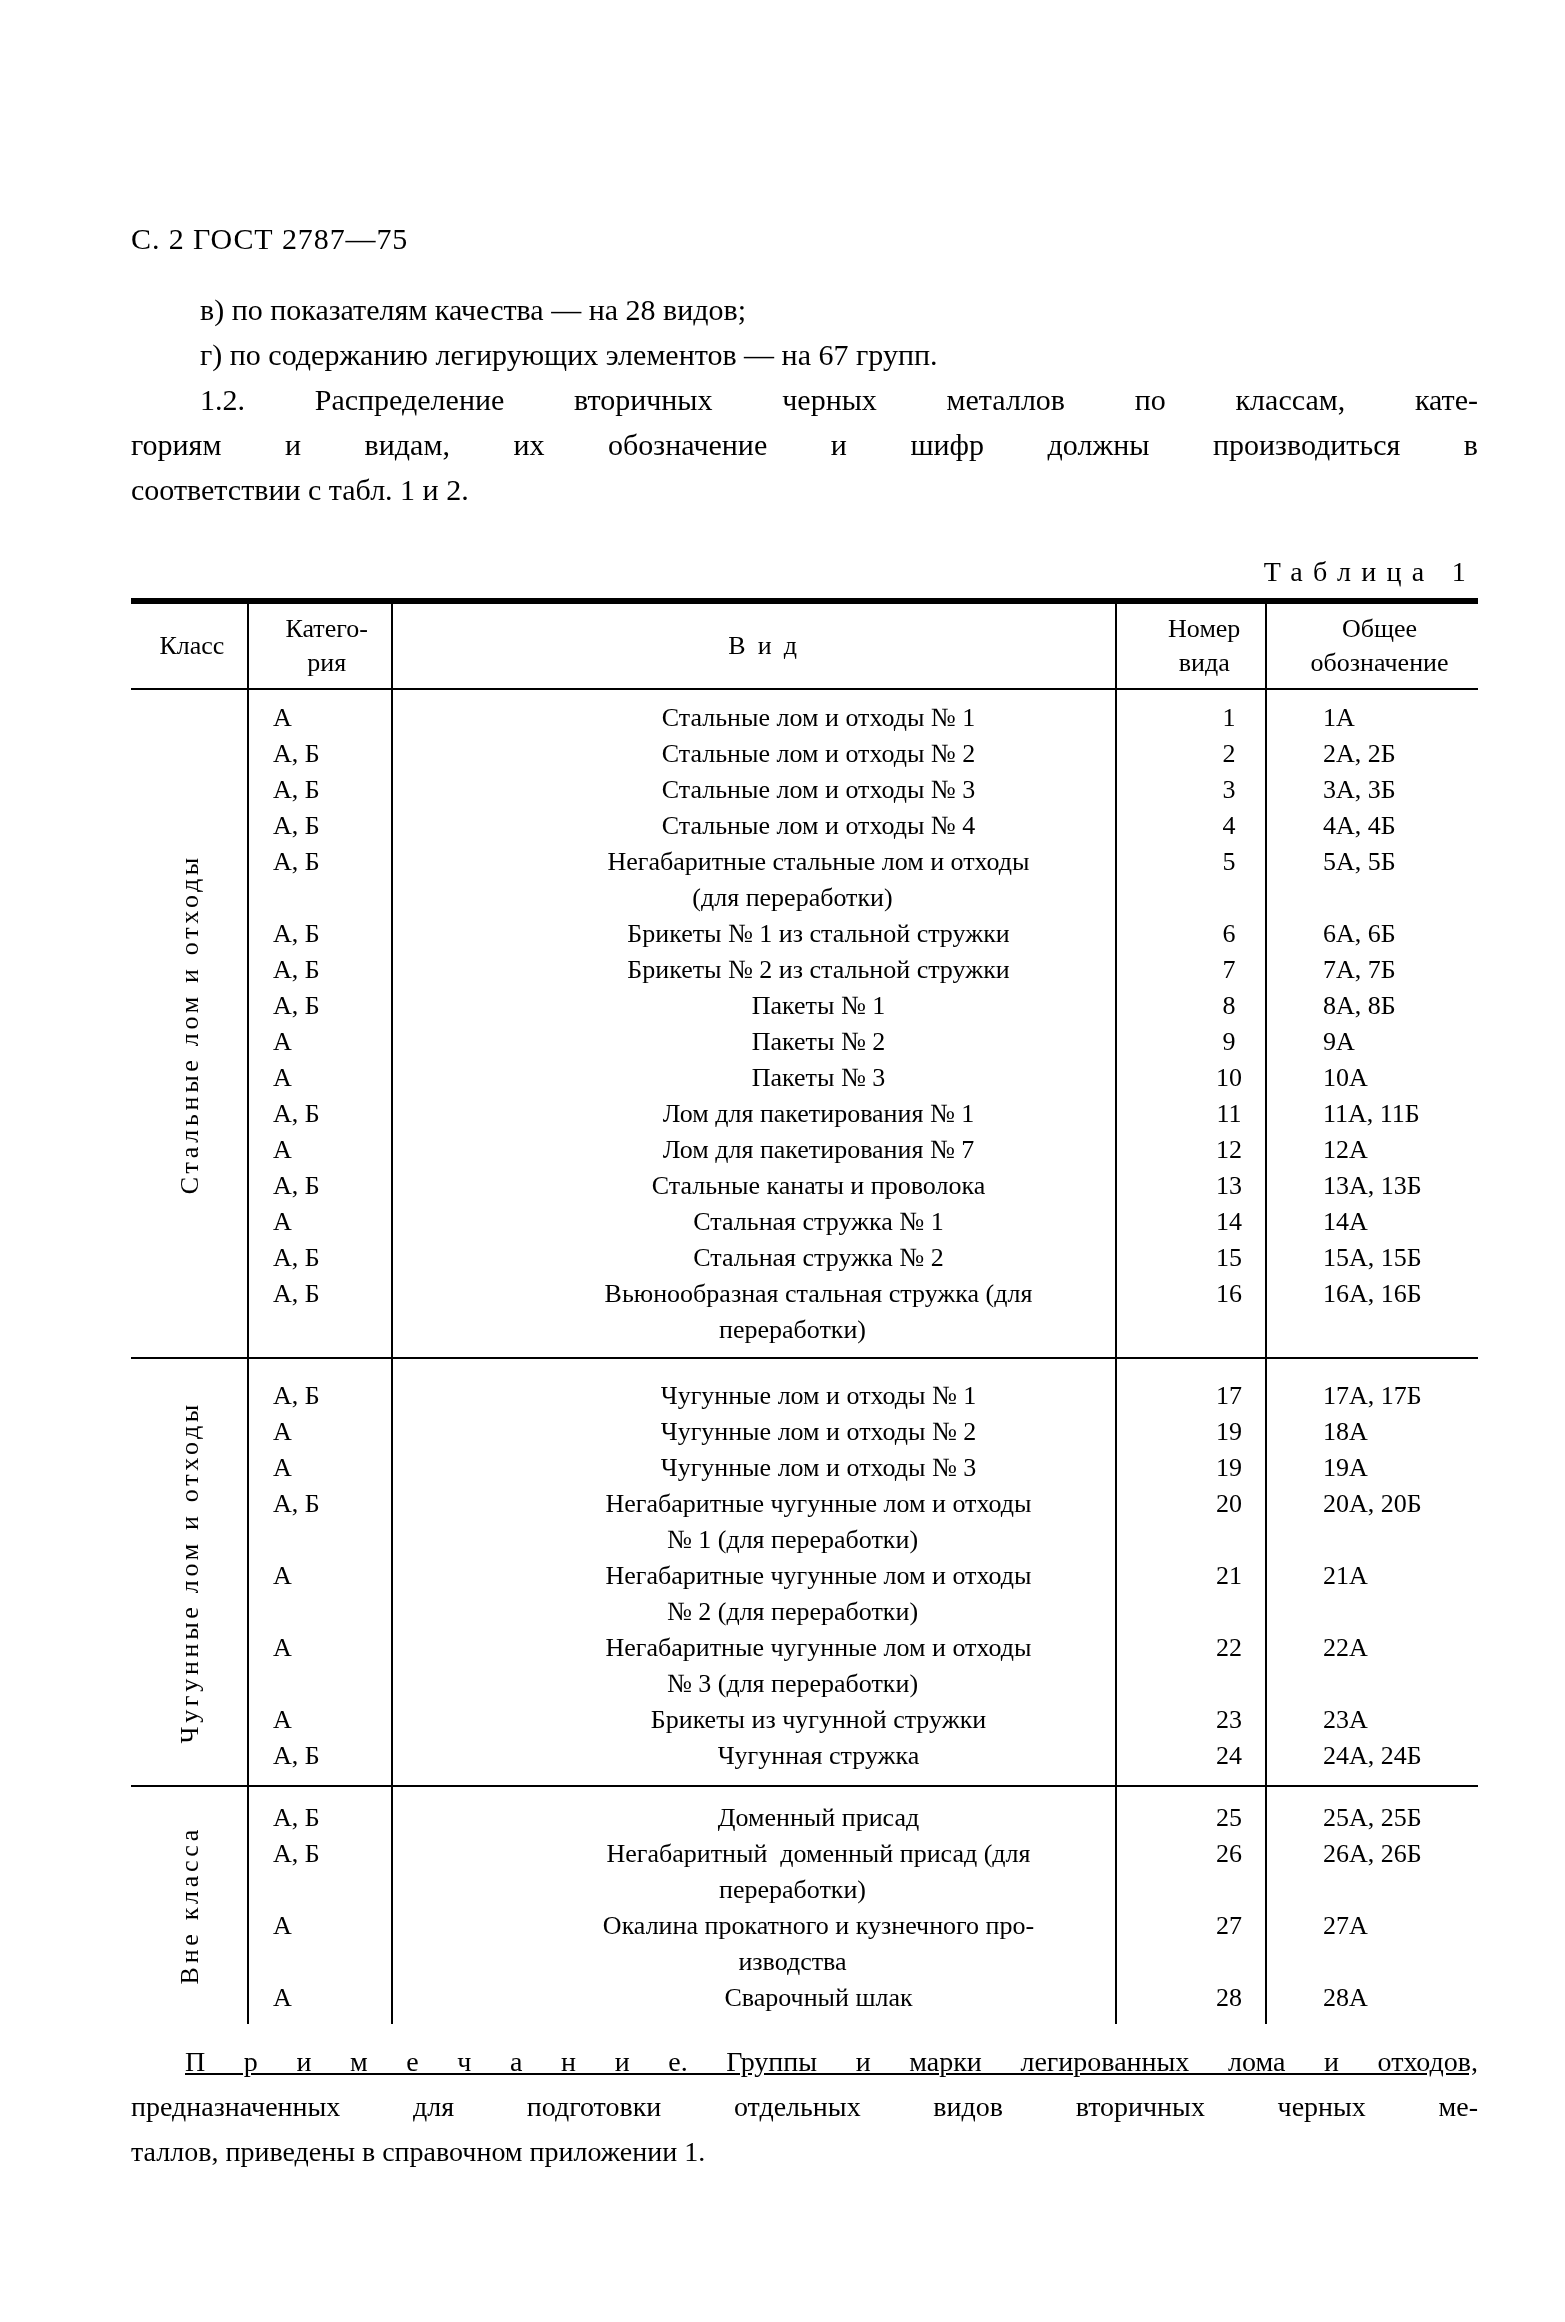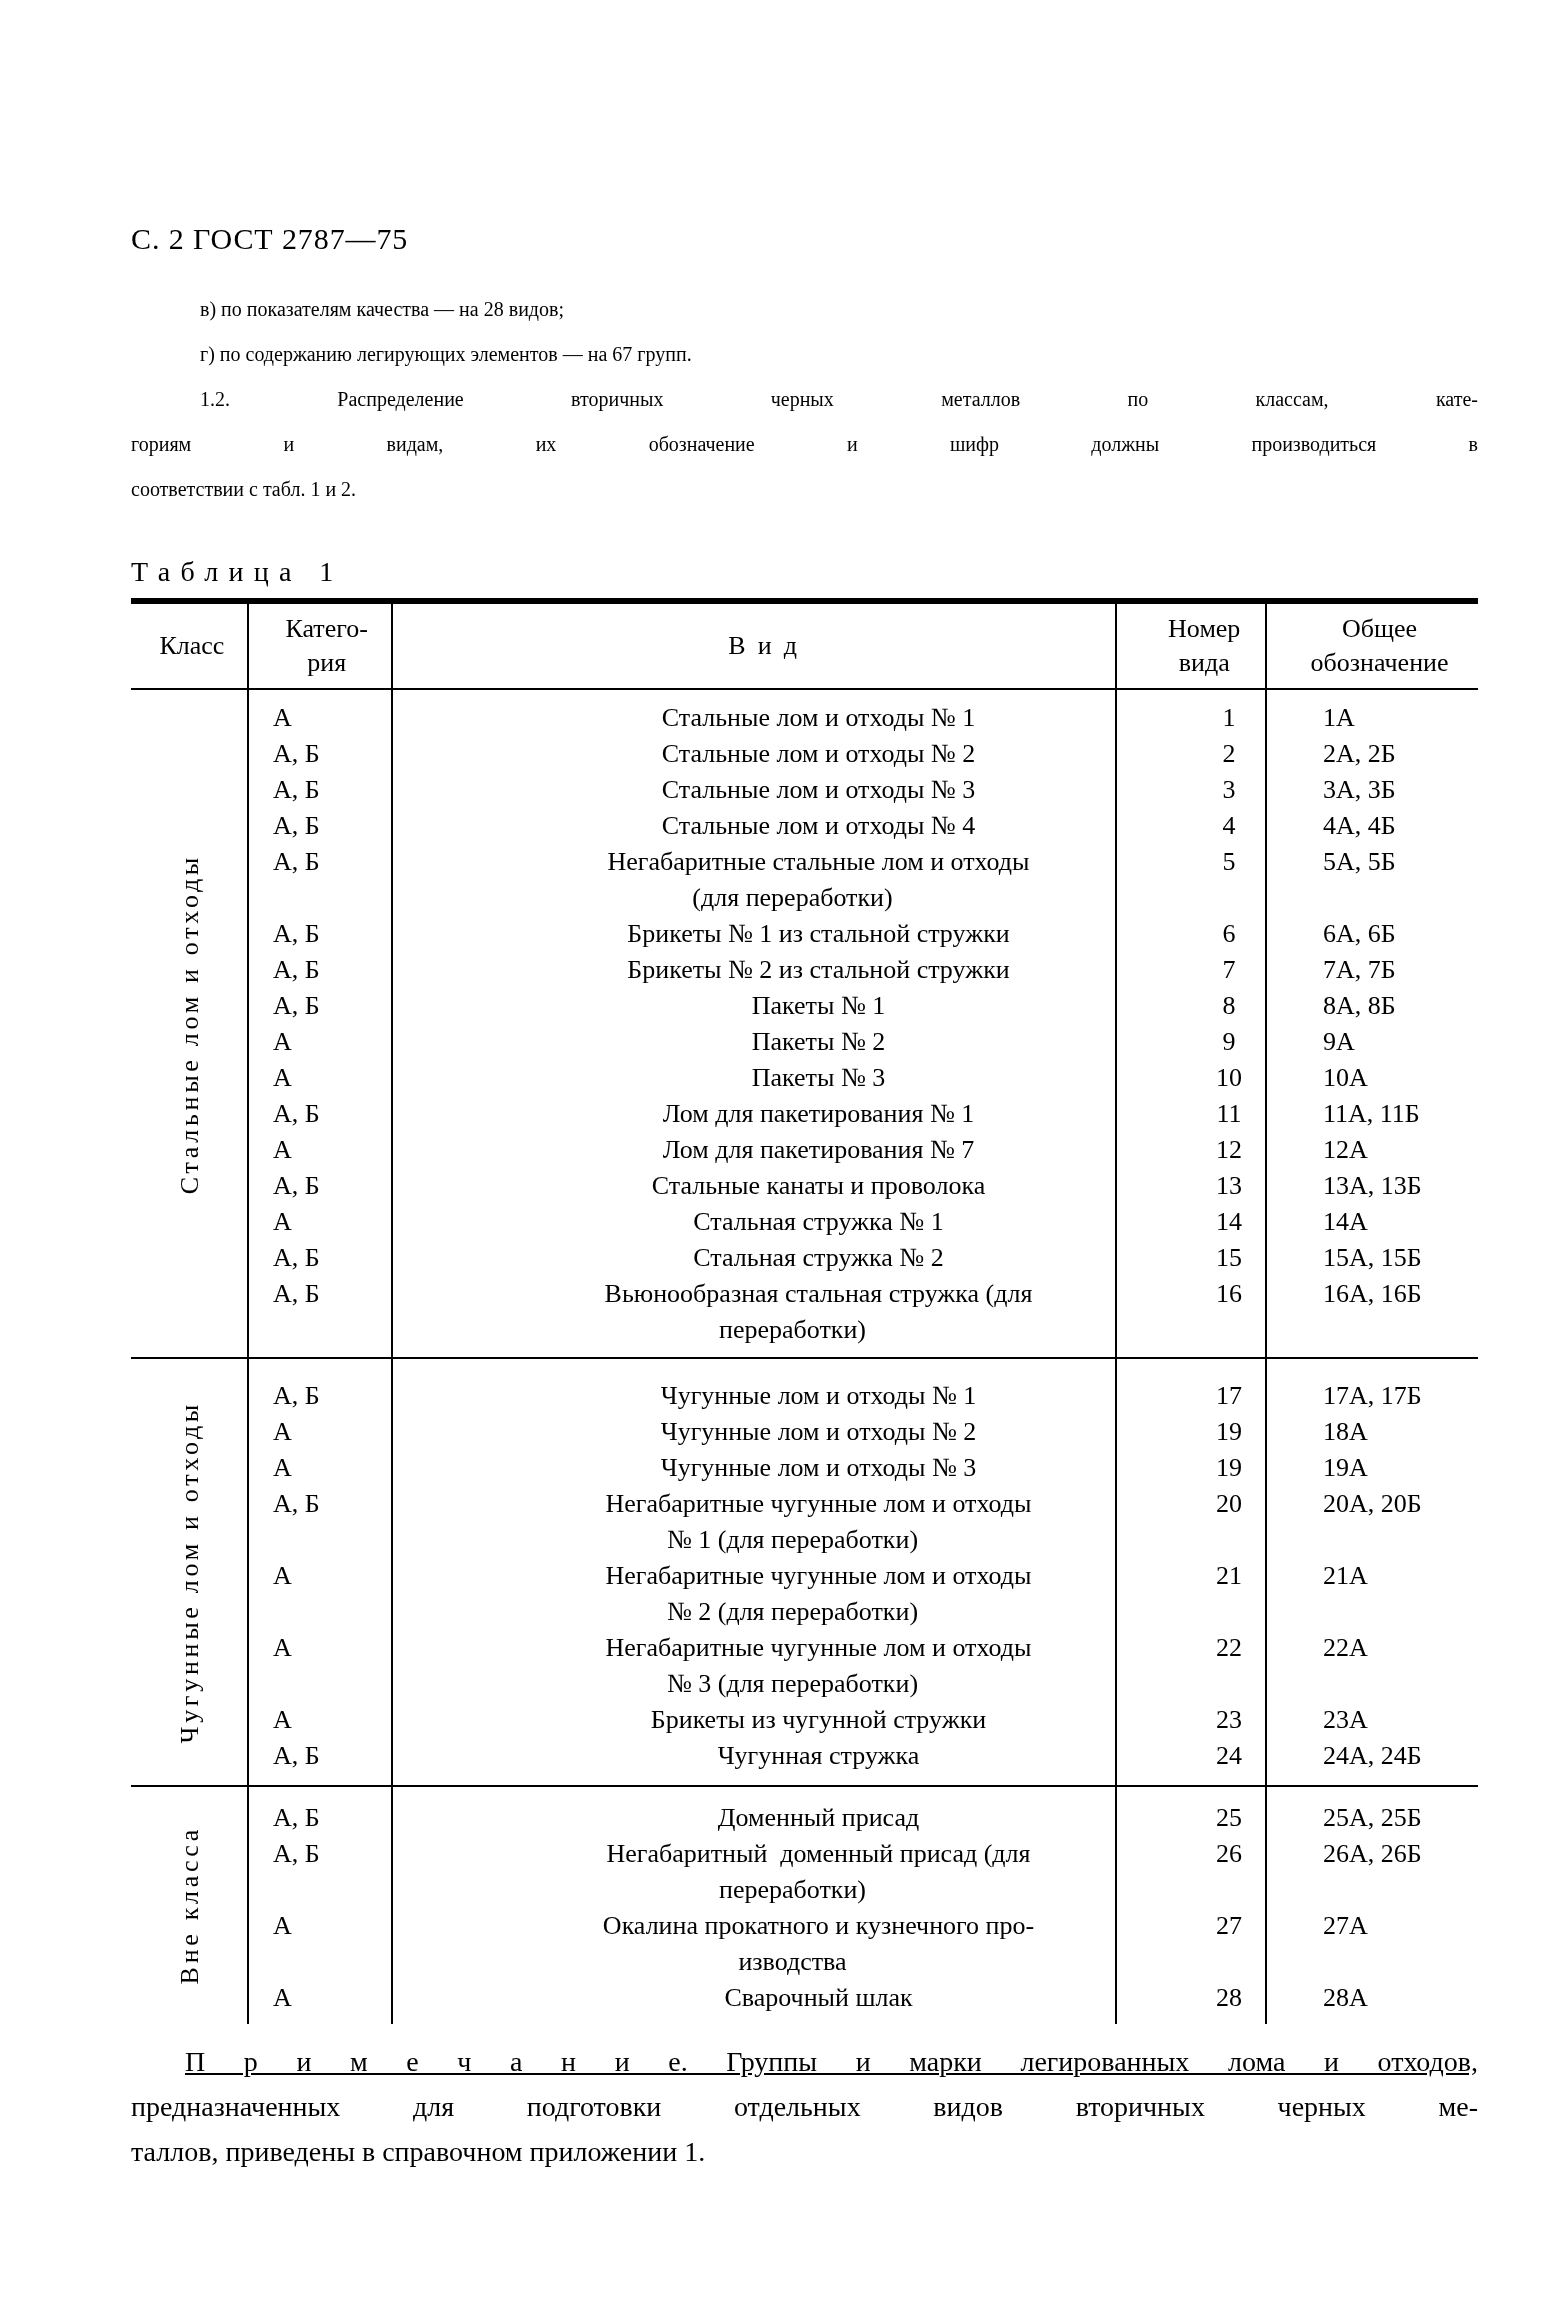--- a/index.html
+++ b/index.html
@@ -16,27 +16,28 @@
   .content {
     position:absolute;
     left:131px; top:218px;
     width:1347px;
   }
   .doc-header {
     font-size:30px; font-weight:normal;
     line-height:41px;
     letter-spacing:0.9px;
   }
-  .par { font-size:20px; line-height:45px; }
+  .par { font-size:30px; line-height:45px; }
   .intro-block { margin-top:28px; }
   .line-ind { text-indent:69px; }
   .line-j { text-align:justify; text-align-last:justify; }
   .tbl-caption {
     margin-top:41px;
     font-size:28px; line-height:37px;
+    text-align:right;
     letter-spacing:10.3px;
     padding-right:1.9px;
   }
   
   .doc-table {
     position:relative;
     margin-top:8.4px;
     border-top:6.6px solid #000;
     font-size:26px;
   }

